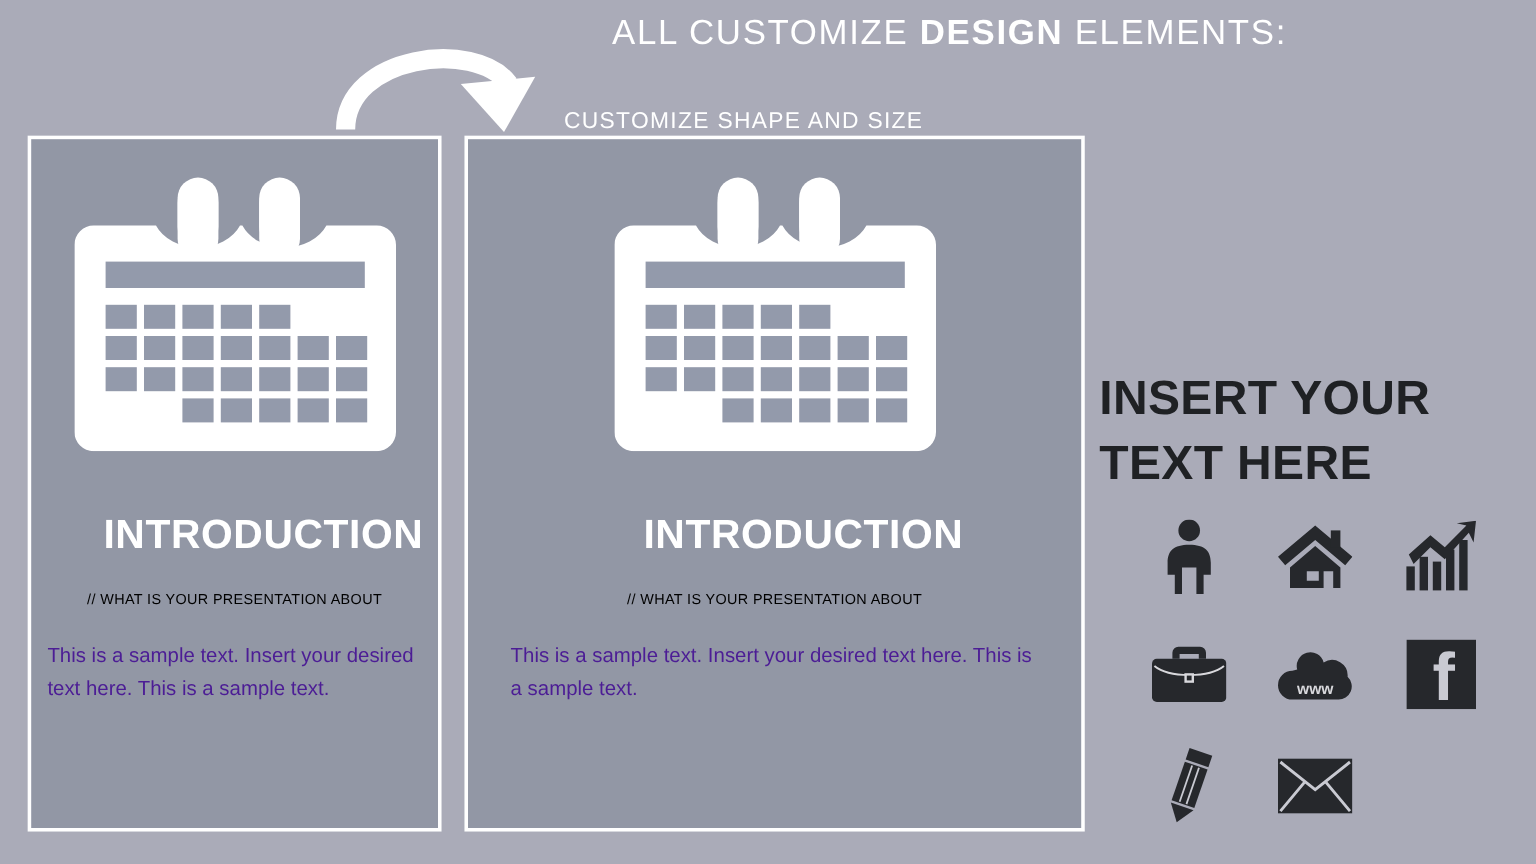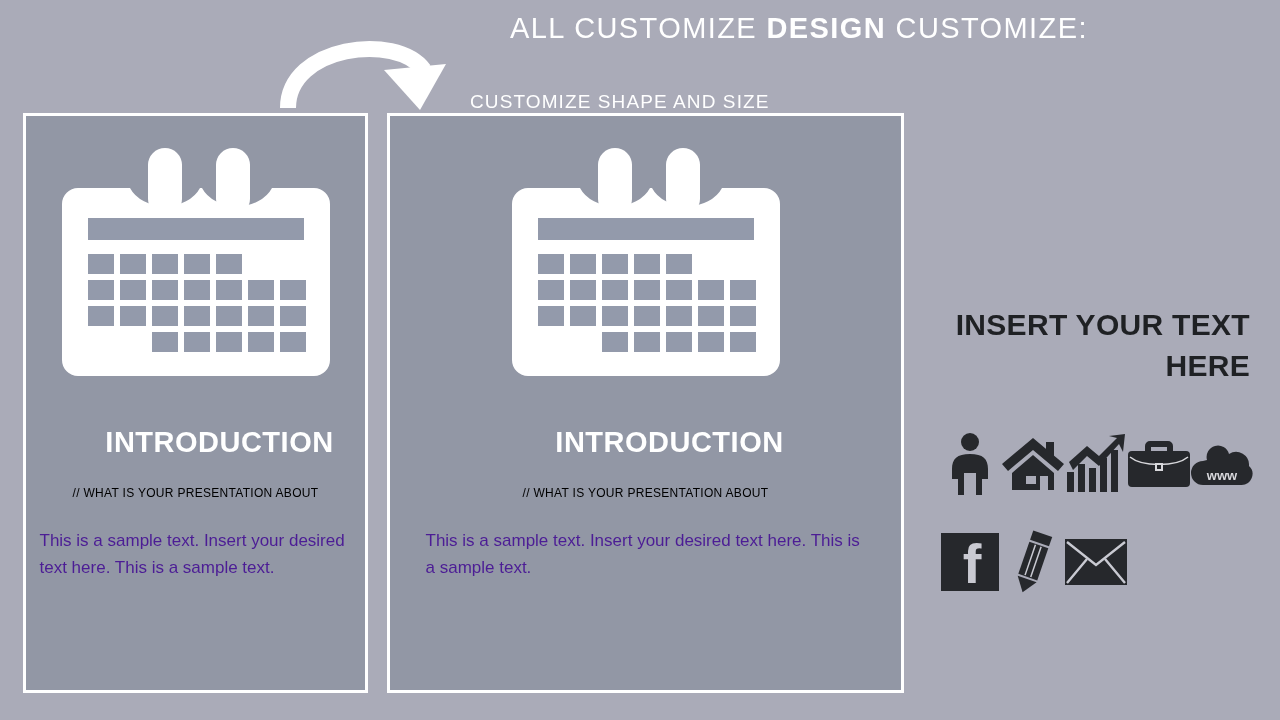--- a/index.html
+++ b/index.html
@@ -36,21 +36,21 @@
     border:3px solid #ffffff;
     background:#9297a5;
     display:flex; flex-direction:column; align-items:center;
   }
   #panel-1{ left:23px; top:113px; width:345px; height:580px; }
   #panel-2{ left:387px; top:113px; width:517px; height:580px; }
 
   .cal-wrap{ margin-top:28px; }
 
   .panel-title{
-    color:#ffffff; font-weight:700; font-size:29px;
+    color:#ffffff; font-weight:700; font-size:34px;
     letter-spacing:0.5px; text-align:center; line-height:1;margin-left:48px;
   }
   #panel-1 .panel-title{ margin-top:48px; }
   #panel-2 .panel-title{ margin-top:48px; }
 
   .panel-sub{
     color:#000000; font-weight:400; font-size:12px;
     text-align:center; line-height:1.45; letter-spacing:0.3px;
   }
   #panel-1 .panel-sub{ margin-top:28px; width:285px; }
@@ -58,41 +58,41 @@
 
   .panel-body{
     color:#4c1d95; font-weight:400; font-size:17px;
     line-height:1.55; text-align:left;
   }
   #panel-1 .panel-body{ margin-top:26px; width:312px; }
   #panel-2 .panel-body{ margin-top:26px; width:440px; }
 
   
   .insert-heading{
-    position:absolute; left:940px; top:305px; width:310px;
-    color:#1f2124; font-weight:700; font-size:30px;
-    text-align:right; line-height:1.35; letter-spacing:0.3px;
+    position:absolute; left:916px; top:305px; width:310px;
+    color:#1f2124; font-weight:700; font-size:40px;
+    text-align:left; line-height:1.35; letter-spacing:0.3px;
   }
   .icon-grid{
     position:absolute; left:938px; top:428px;
     width:316px;
     display:grid;
-    grid-template-columns:repeat(5,1fr);
+    grid-template-columns:repeat(3,1fr);
     grid-template-rows:repeat(2,72px);
     row-gap:26px;
     justify-items:center; align-items:center;
   }
   .icon-cell{ width:62px; height:62px; display:flex; align-items:center; justify-content:center; }
   .icon-cell svg{ display:block; }
 </style>
 </head>
 <body>
 
 <div class="header-title">
-  <span>ALL CUSTOMIZE </span><b>DESIGN</b><span> CUSTOMIZE:</span>
+  <span>ALL CUSTOMIZE </span><b>DESIGN</b><span> ELEMENTS:</span>
 </div>
 
 <div class="header-sub">CUSTOMIZE SHAPE AND SIZE</div>
 
 <div class="curved-arrow">
   <svg width="180" height="86" viewBox="0 0 180 86">
     <path d="M10 84 C 10 22, 118 8, 146 46" fill="none" stroke="#ffffff" stroke-width="16" stroke-linecap="butt"></path>
     <path d="M106 46 L 168 40 L 142 86 Z" fill="#ffffff"></path>
   </svg>
 </div>

